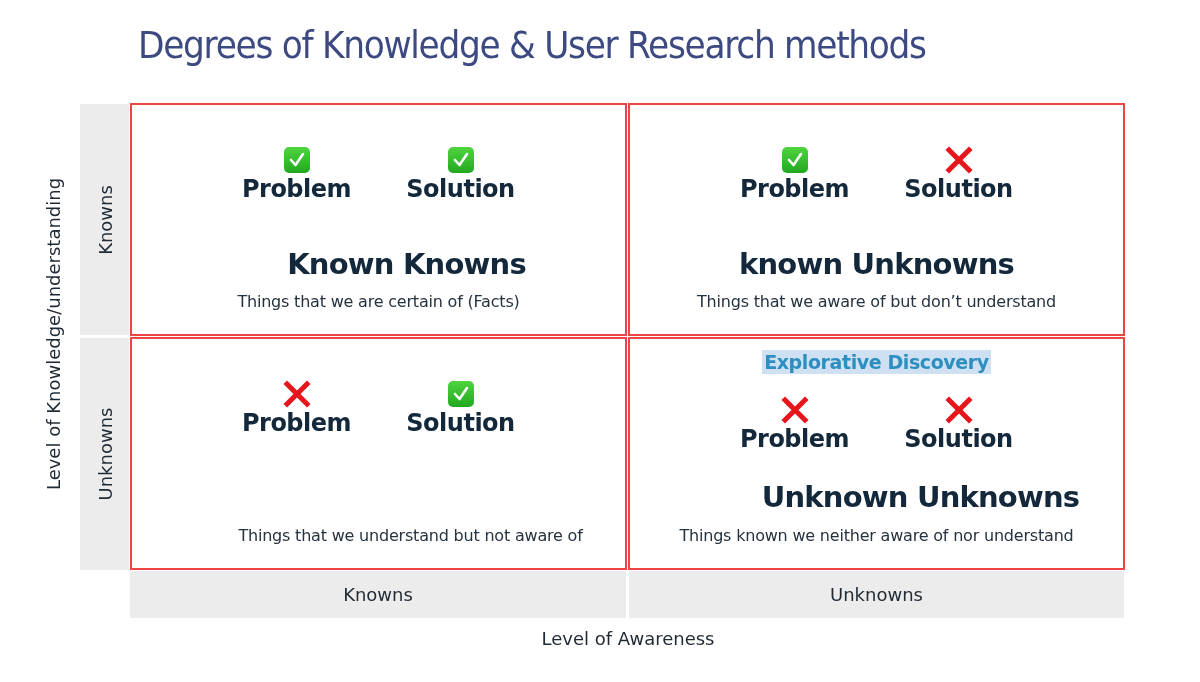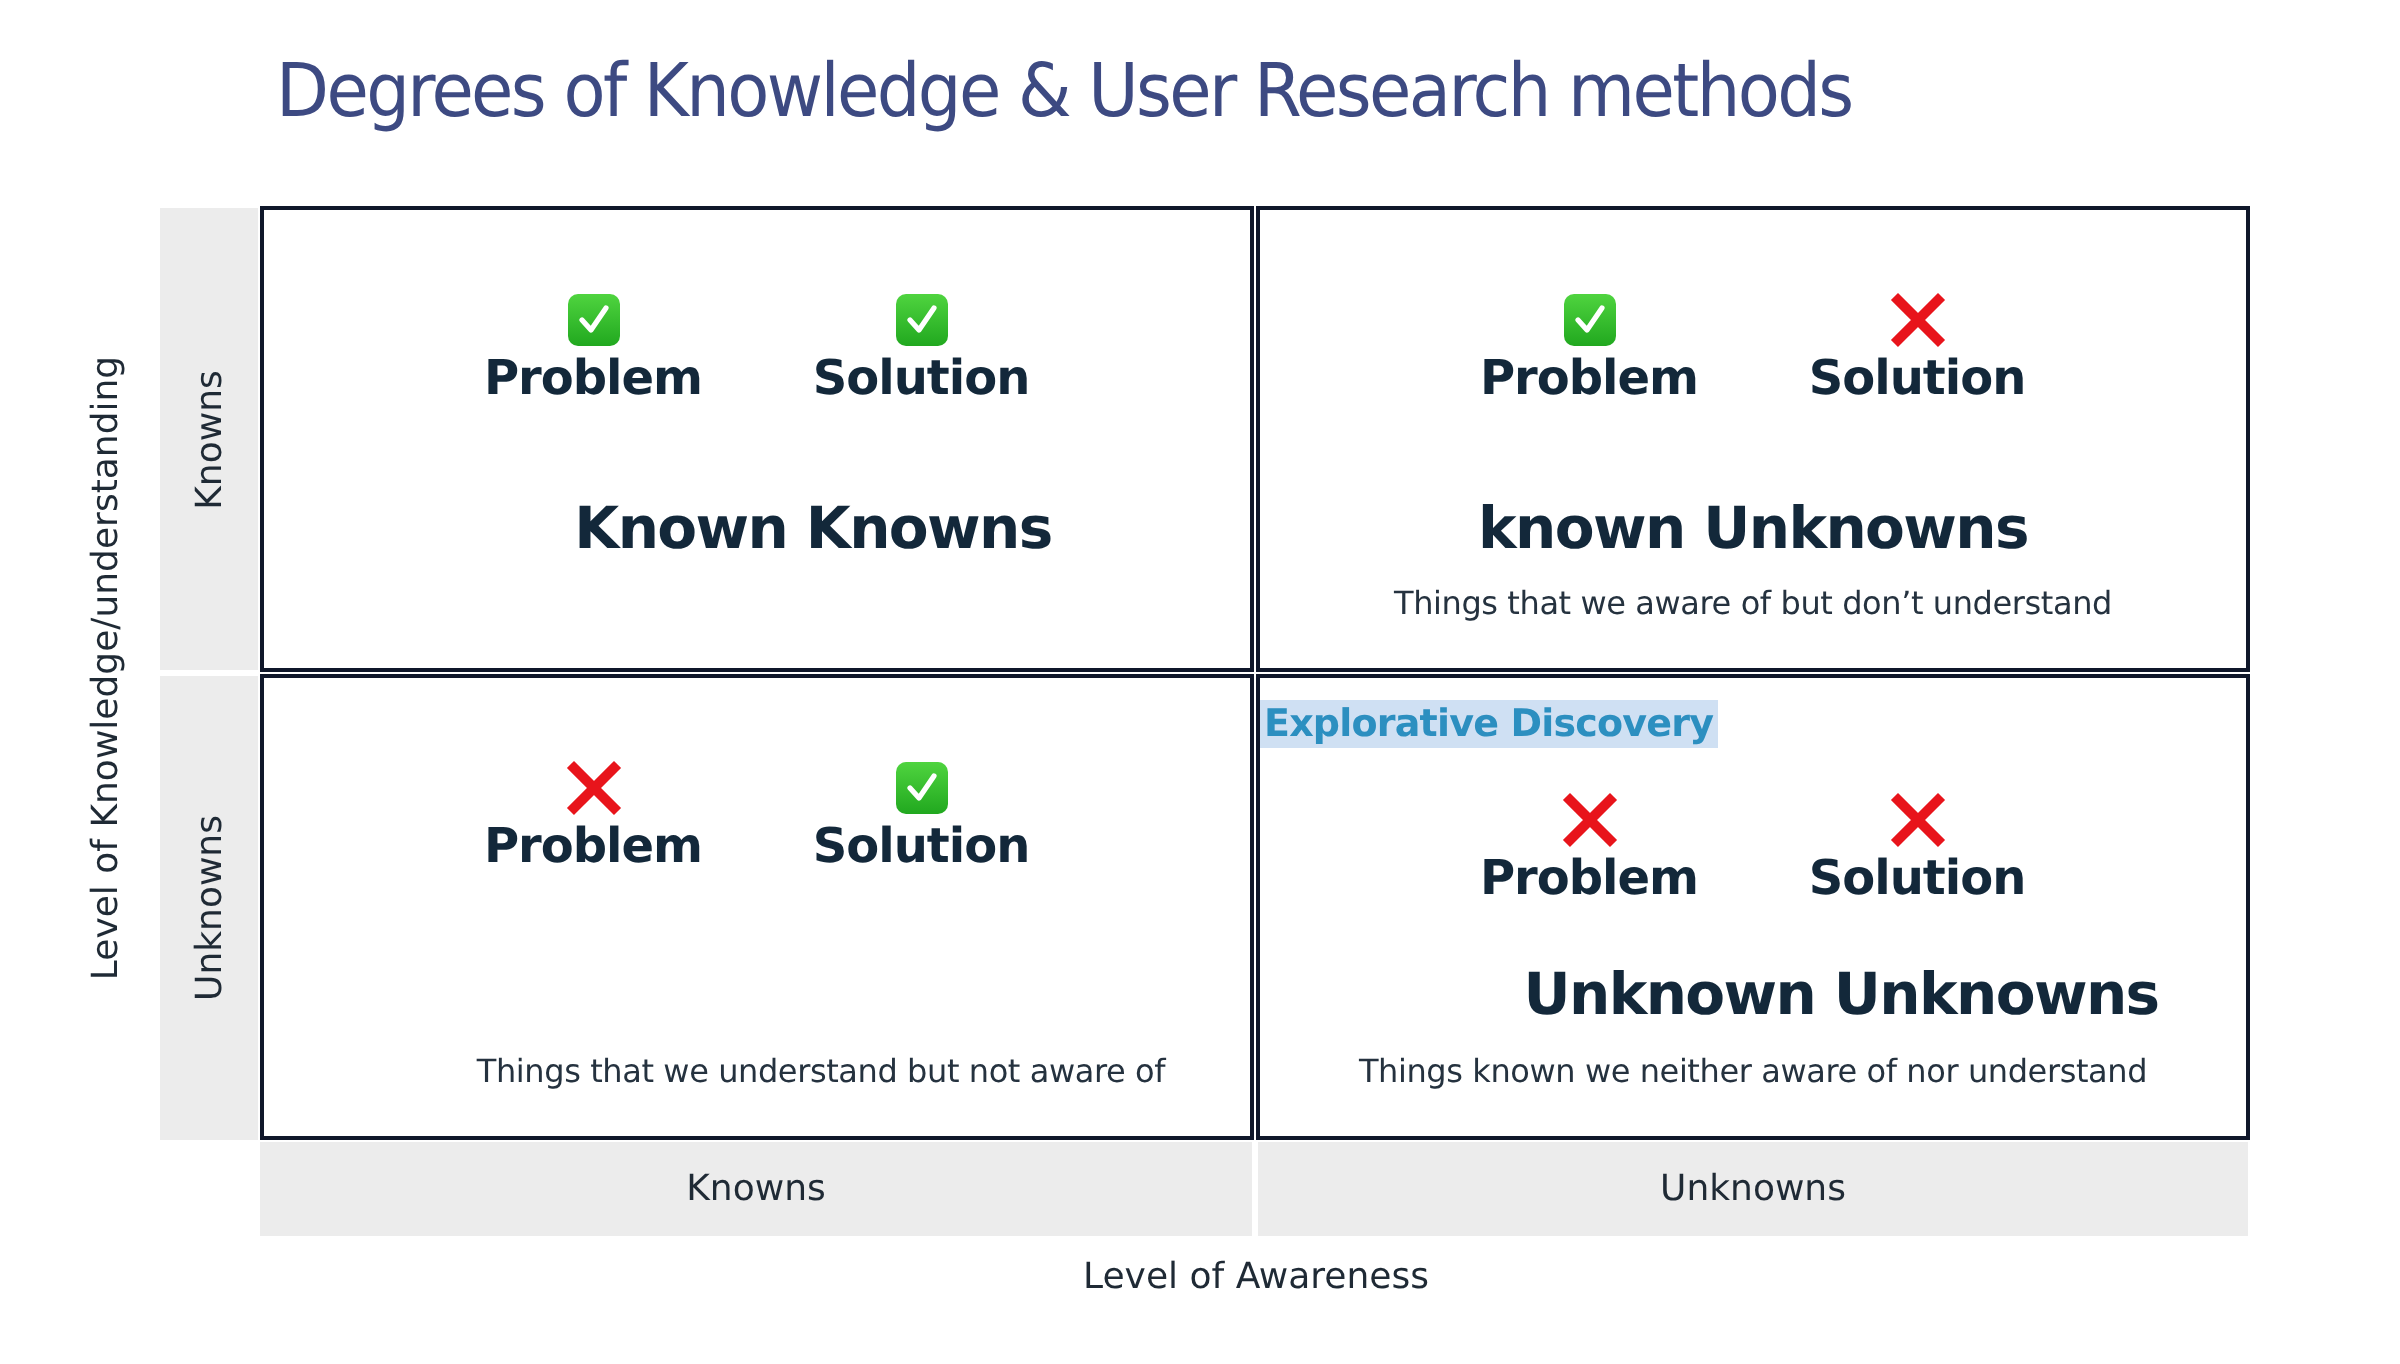--- a/index.html
+++ b/index.html
@@ -3,34 +3,34 @@
 <meta charset="utf-8">
 <style>
   html,body{margin:0;padding:0;background:#ffffff;}
   body{width:1200px;height:682px;position:relative;overflow:hidden;font-family:"DejaVu Sans","Liberation Sans",sans-serif;}
   .title{position:absolute;left:138px;top:24px;font-size:37px;color:#3d4a82;font-family:"DejaVu Sans",sans-serif;letter-spacing:-1.4px;font-weight:normal;white-space:nowrap;transform:scaleX(0.93);transform-origin:left top;}
   .ybar{position:absolute;left:80px;width:49px;background:#ececec;}
   .ybar.top{top:104px;height:231px;}
   .ybar.bot{top:338px;height:232px;}
   .ybar span{position:absolute;left:50%;top:50%;transform:translate(-50%,-50%) rotate(-90deg);font-size:18px;color:#1f2a35;white-space:nowrap;}
   .ylabel{position:absolute;left:53px;top:334px;transform:translate(-50%,-50%) rotate(-90deg);font-size:18px;color:#1f2a35;white-space:nowrap;}
-  .quad{position:absolute;box-sizing:border-box;border:2px solid #0f172a;background:#fff;}
+  .quad{position:absolute;box-sizing:border-box;border:2px solid #ef4444;background:#fff;}
   .q-tl{left:130px;top:103px;width:497px;height:233px;}
   .q-tr{left:628px;top:103px;width:497px;height:233px;}
   .q-bl{left:130px;top:337px;width:497px;height:233px;}
   .q-br{left:628px;top:337px;width:497px;height:233px;}
   .pair{position:absolute;width:100%;left:0;display:flex;justify-content:center;gap:60px;}
   .item{display:flex;flex-direction:column;align-items:center;width:104px;}
   .mark{width:26px;height:26px;display:flex;align-items:center;justify-content:center;}
   .check{width:26px;height:26px;border-radius:5px;background:linear-gradient(#4fd43f,#21a81f);display:flex;align-items:center;justify-content:center;}
   .check svg, .cross svg{display:block;}
   .lbl{font-size:24px;font-weight:bold;color:#13283a;margin-top:2px;letter-spacing:-0.5px;white-space:nowrap;}
   .qtitle{position:absolute;left:0;width:100%;text-align:center;font-size:29px;font-weight:bold;color:#13283a;letter-spacing:-0.8px;white-space:nowrap;}
   .qdesc{position:absolute;left:0;width:100%;text-align:center;font-size:16px;color:#25323f;white-space:nowrap;letter-spacing:-0.2px;}
-  .highlight{position:absolute;left:0;width:100%;text-align:left;}
+  .highlight{position:absolute;left:0;width:100%;text-align:center;}
   .highlight span{background:#cfe0f3;color:#2c8fc0;font-weight:bold;font-size:19px;padding:1px 2px;letter-spacing:-0.4px;}
   .xbar{position:absolute;top:571px;height:47px;background:#ececec;display:flex;align-items:center;justify-content:center;font-size:18px;color:#1f2a35;}
   .xbar.left{left:130px;width:496px;}
   .xbar.right{left:629px;width:495px;}
   .xlabel{position:absolute;left:0;width:1256px;top:628px;text-align:center;font-size:18px;color:#1f2a35;}
 </style>
 </head>
 <body>
 
 <div class="title">Degrees of Knowledge &amp; User Research methods</div>
@@ -60,20 +60,21 @@
           <div class="check">
             <svg width="18" height="18" viewBox="0 0 18 18">
               <path d="M3 9 L7.5 14 L15 3" stroke="#fff" stroke-width="2.6" fill="none" stroke-linecap="round" stroke-linejoin="round"></path>
             </svg>
           </div>
         </div>
       <div class="lbl">Solution</div>
     </div>
   </div>
   <div class="qtitle" style="top:142px;padding-left:28px;">Known Knowns</div>
+  <div class="qdesc" style="top:187px;">Things that we are certain of (Facts)</div>
 </div>
 
 <div class="quad q-tr">
   <div class="pair" style="top:42px;">
     <div class="item">
       <div class="mark">
           <div class="check">
             <svg width="18" height="18" viewBox="0 0 18 18">
               <path d="M3 9 L7.5 14 L15 3" stroke="#fff" stroke-width="2.6" fill="none" stroke-linecap="round" stroke-linejoin="round"></path>
             </svg>

